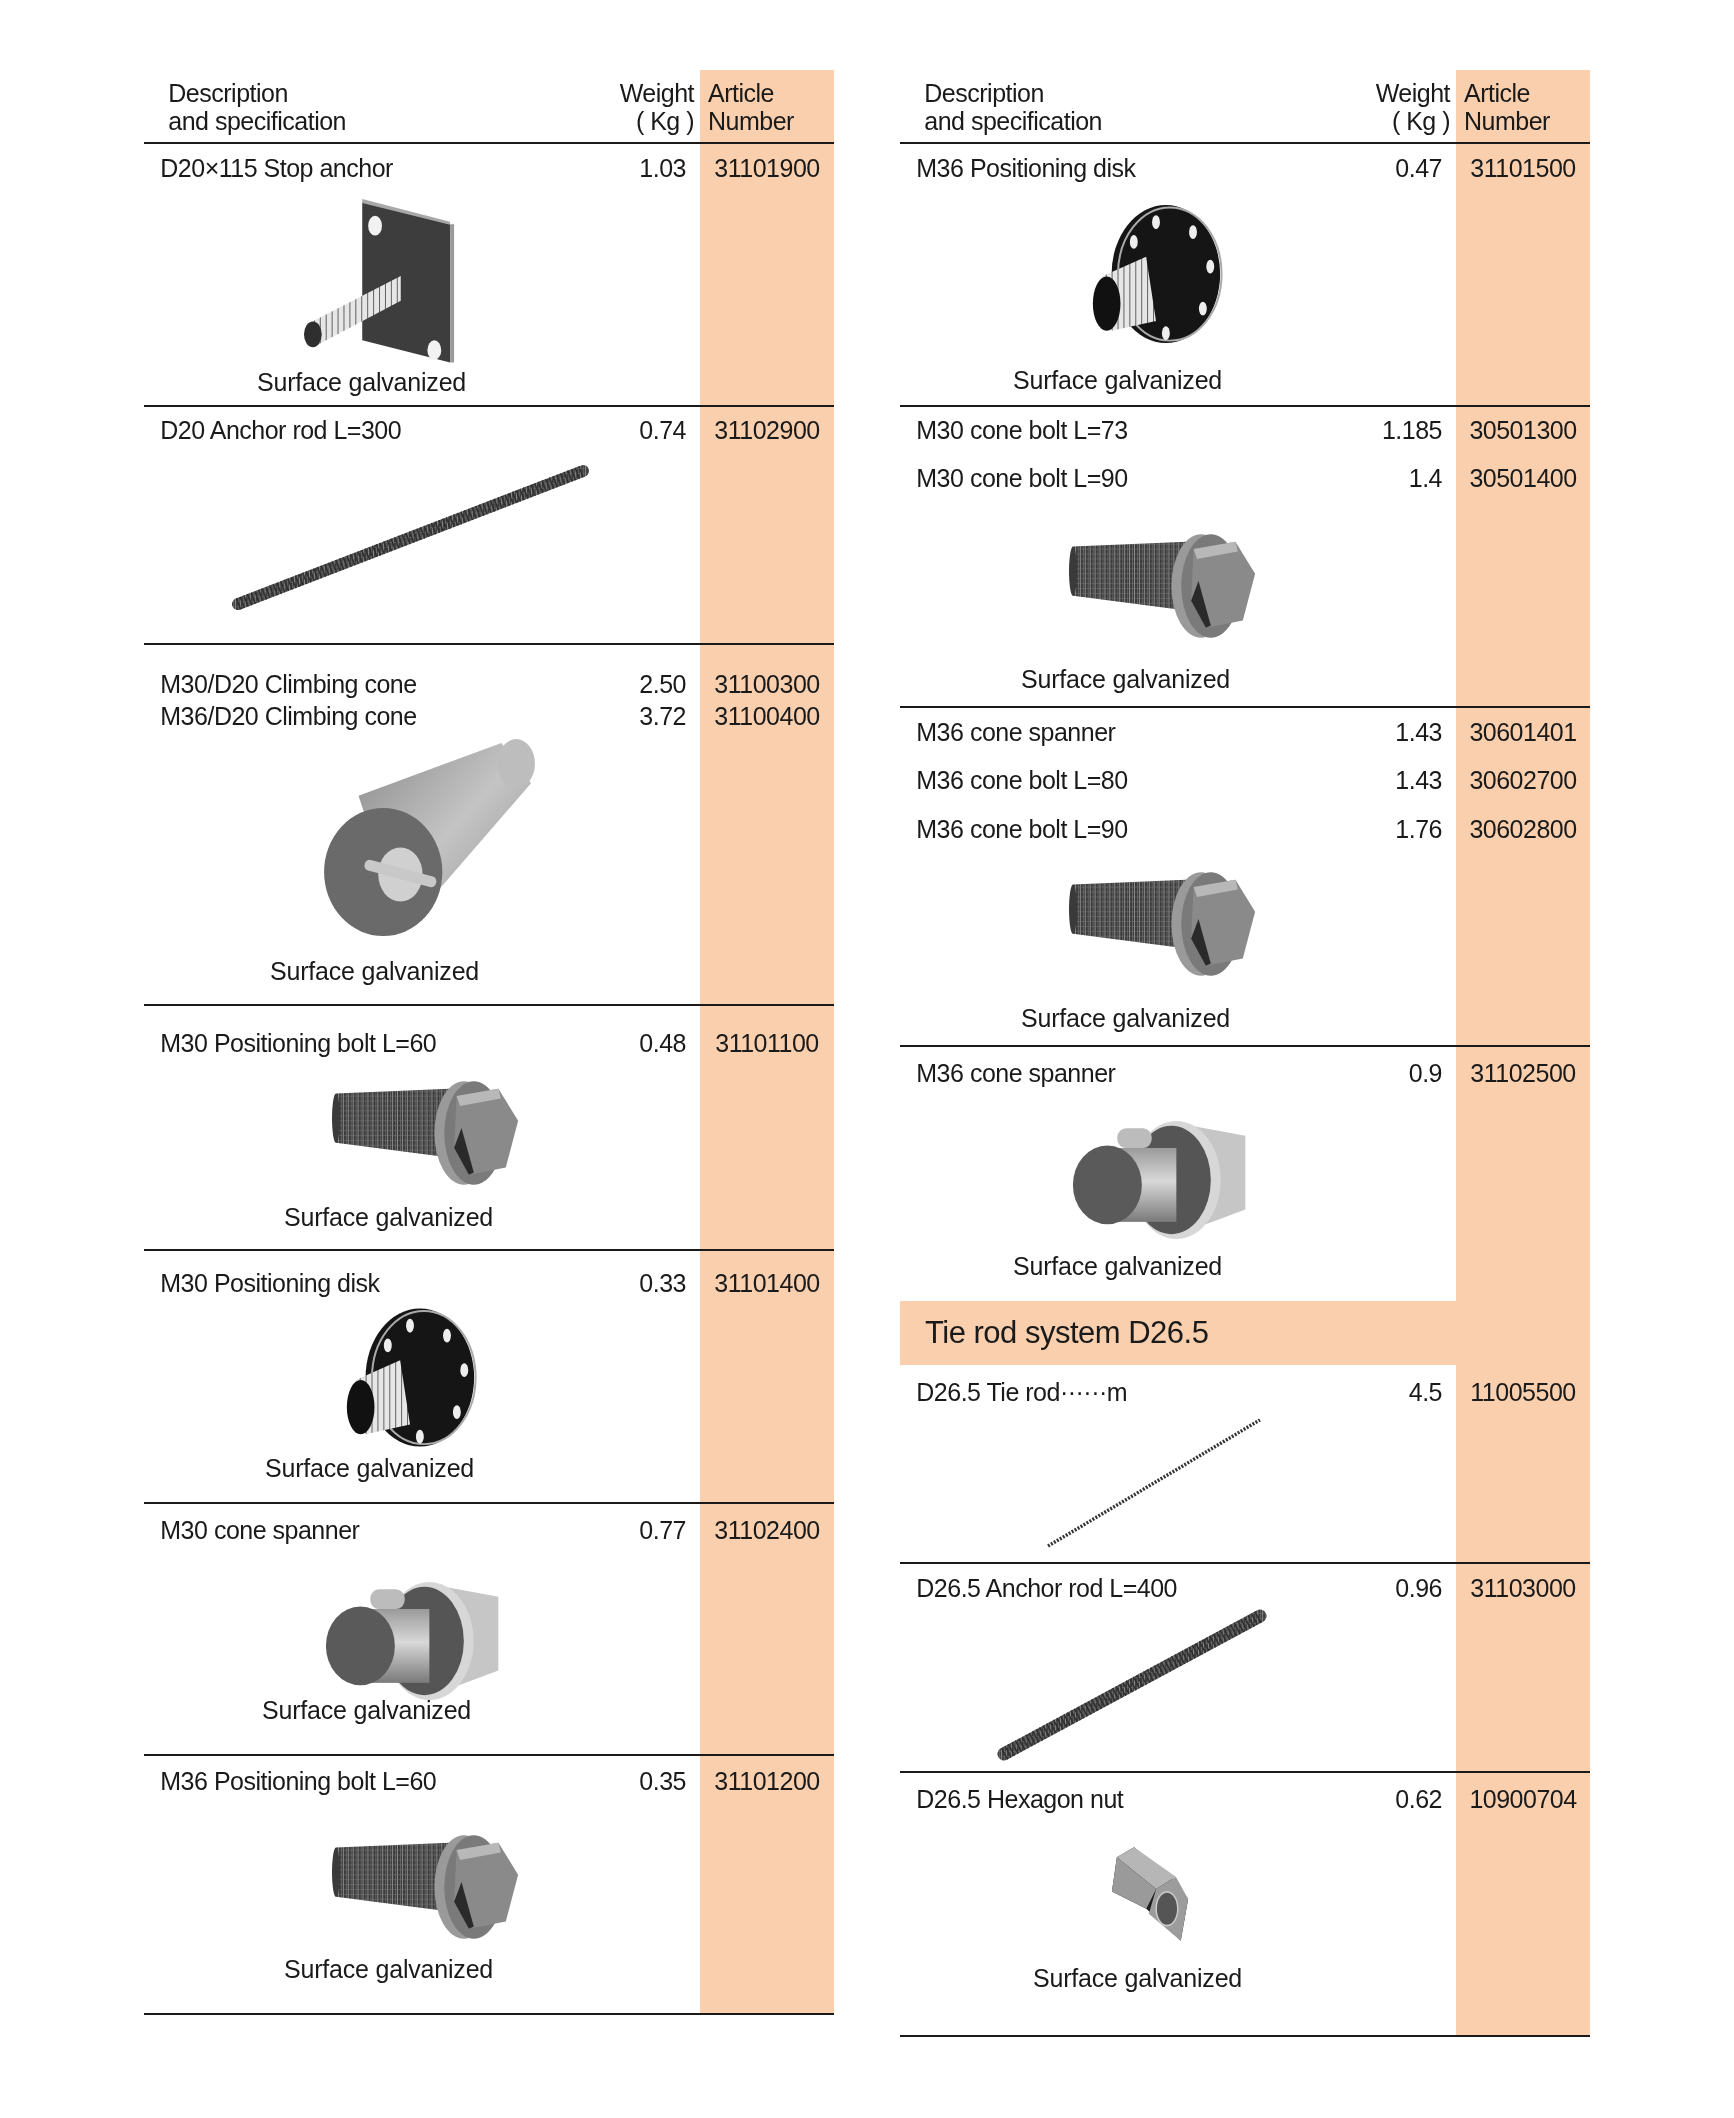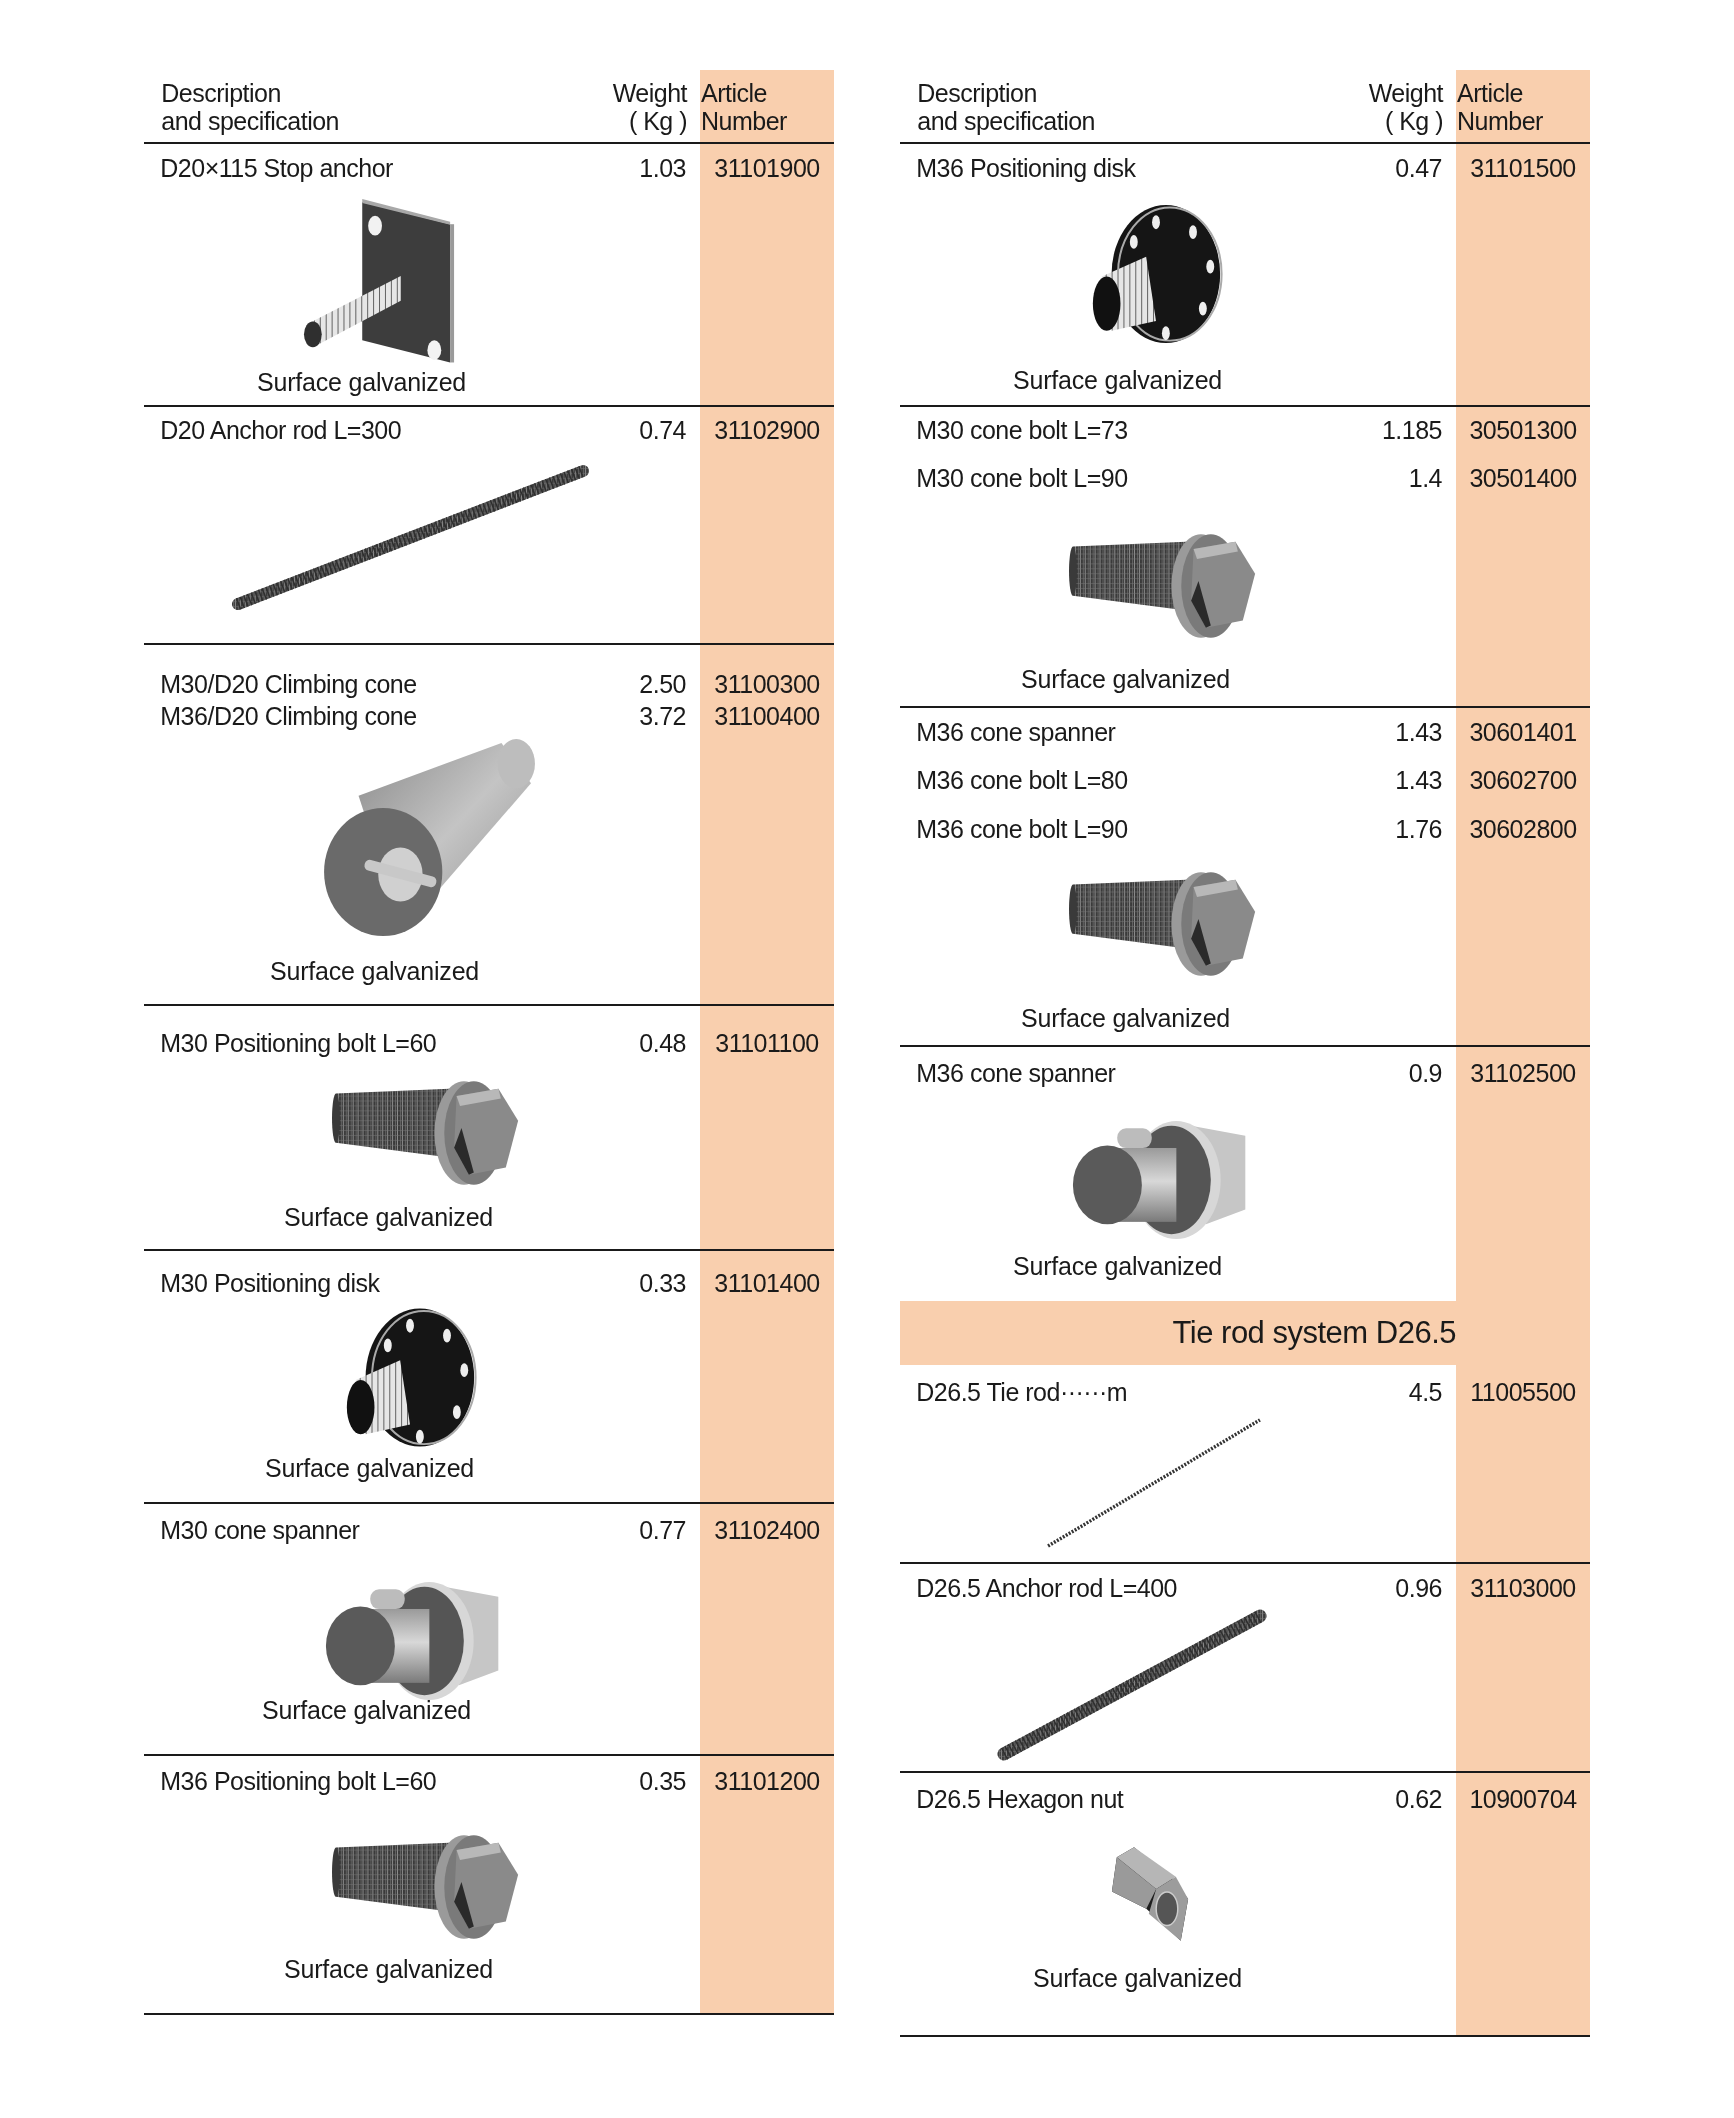--- a/index.html
+++ b/index.html
@@ -4,33 +4,33 @@
 <style>
   html, body { margin:0; padding:0; background:#ffffff; }
   body { width:1735px; height:2119px; position:relative; overflow:hidden;
          font-family:"Liberation Sans", "DejaVu Sans", sans-serif; color:#1a1a1a; }
   .col { position:absolute; top:0; width:690px; height:2119px; }
   .col.left { left:144px; }
   .col.right { left:900px; }
   .article-band { position:absolute; top:70px; left:556px; width:134px; background:#f9cfae; }
   .col.left .article-band { height:1944px; }
   .col.right .article-band { height:1966px; }
-  .hdr { position:absolute; top:79px; left:1px; width:690px; height:64px; font-size:25px; line-height:28px; font-weight:300; letter-spacing:-0.5px; }
+  .hdr { position:absolute; top:79px; left:8px; width:690px; height:64px; font-size:25px; line-height:28px; font-weight:300; letter-spacing:-0.5px; }
   .hdr .desc { position:absolute; left:16.3px; top:0; }
   .hdr .wt { position:absolute; left:443px; width:99px; text-align:right; top:0; }
   .hdr .art { position:absolute; left:556px; width:134px; top:0; }
   .rule { position:absolute; left:0; width:690px; height:2px; background:#1a1a1a; }
   .row { position:absolute; left:0; width:690px; }
   .line { position:absolute; left:0; width:690px; height:30px; font-size:25px; line-height:30px; letter-spacing:-0.5px; }
   .line .d { position:absolute; left:16.3px; }
   .line .w { position:absolute; left:443px; width:99px; text-align:right; }
   .line .a { position:absolute; left:556px; width:134px; text-align:center; }
   .note { position:absolute; font-size:25px; line-height:30px; width:296px; letter-spacing:-0.2px; }
   .pic { position:absolute; }
-  .section-band { position:absolute; left:0; width:556px; height:64px; background:#f9cfae; font-size:31px; line-height:64px; text-align:right; letter-spacing:-0.5px; }
+  .section-band { position:absolute; left:0; width:556px; height:64px; background:#f9cfae; font-size:31px; line-height:64px; text-align:left; letter-spacing:-0.5px;padding-left:25px; }
 </style>
 </head>
 <body>
 
 <svg width="0" height="0" style="position:absolute">
   <defs>
     <linearGradient id="gMetal" x1="0" y1="0" x2="0" y2="1">
       <stop offset="0" stop-color="#9a9a9a"></stop>
         <stop offset="0.45" stop-color="#d8d8d8"></stop>
         <stop offset="1" stop-color="#7a7a7a"></stop>

